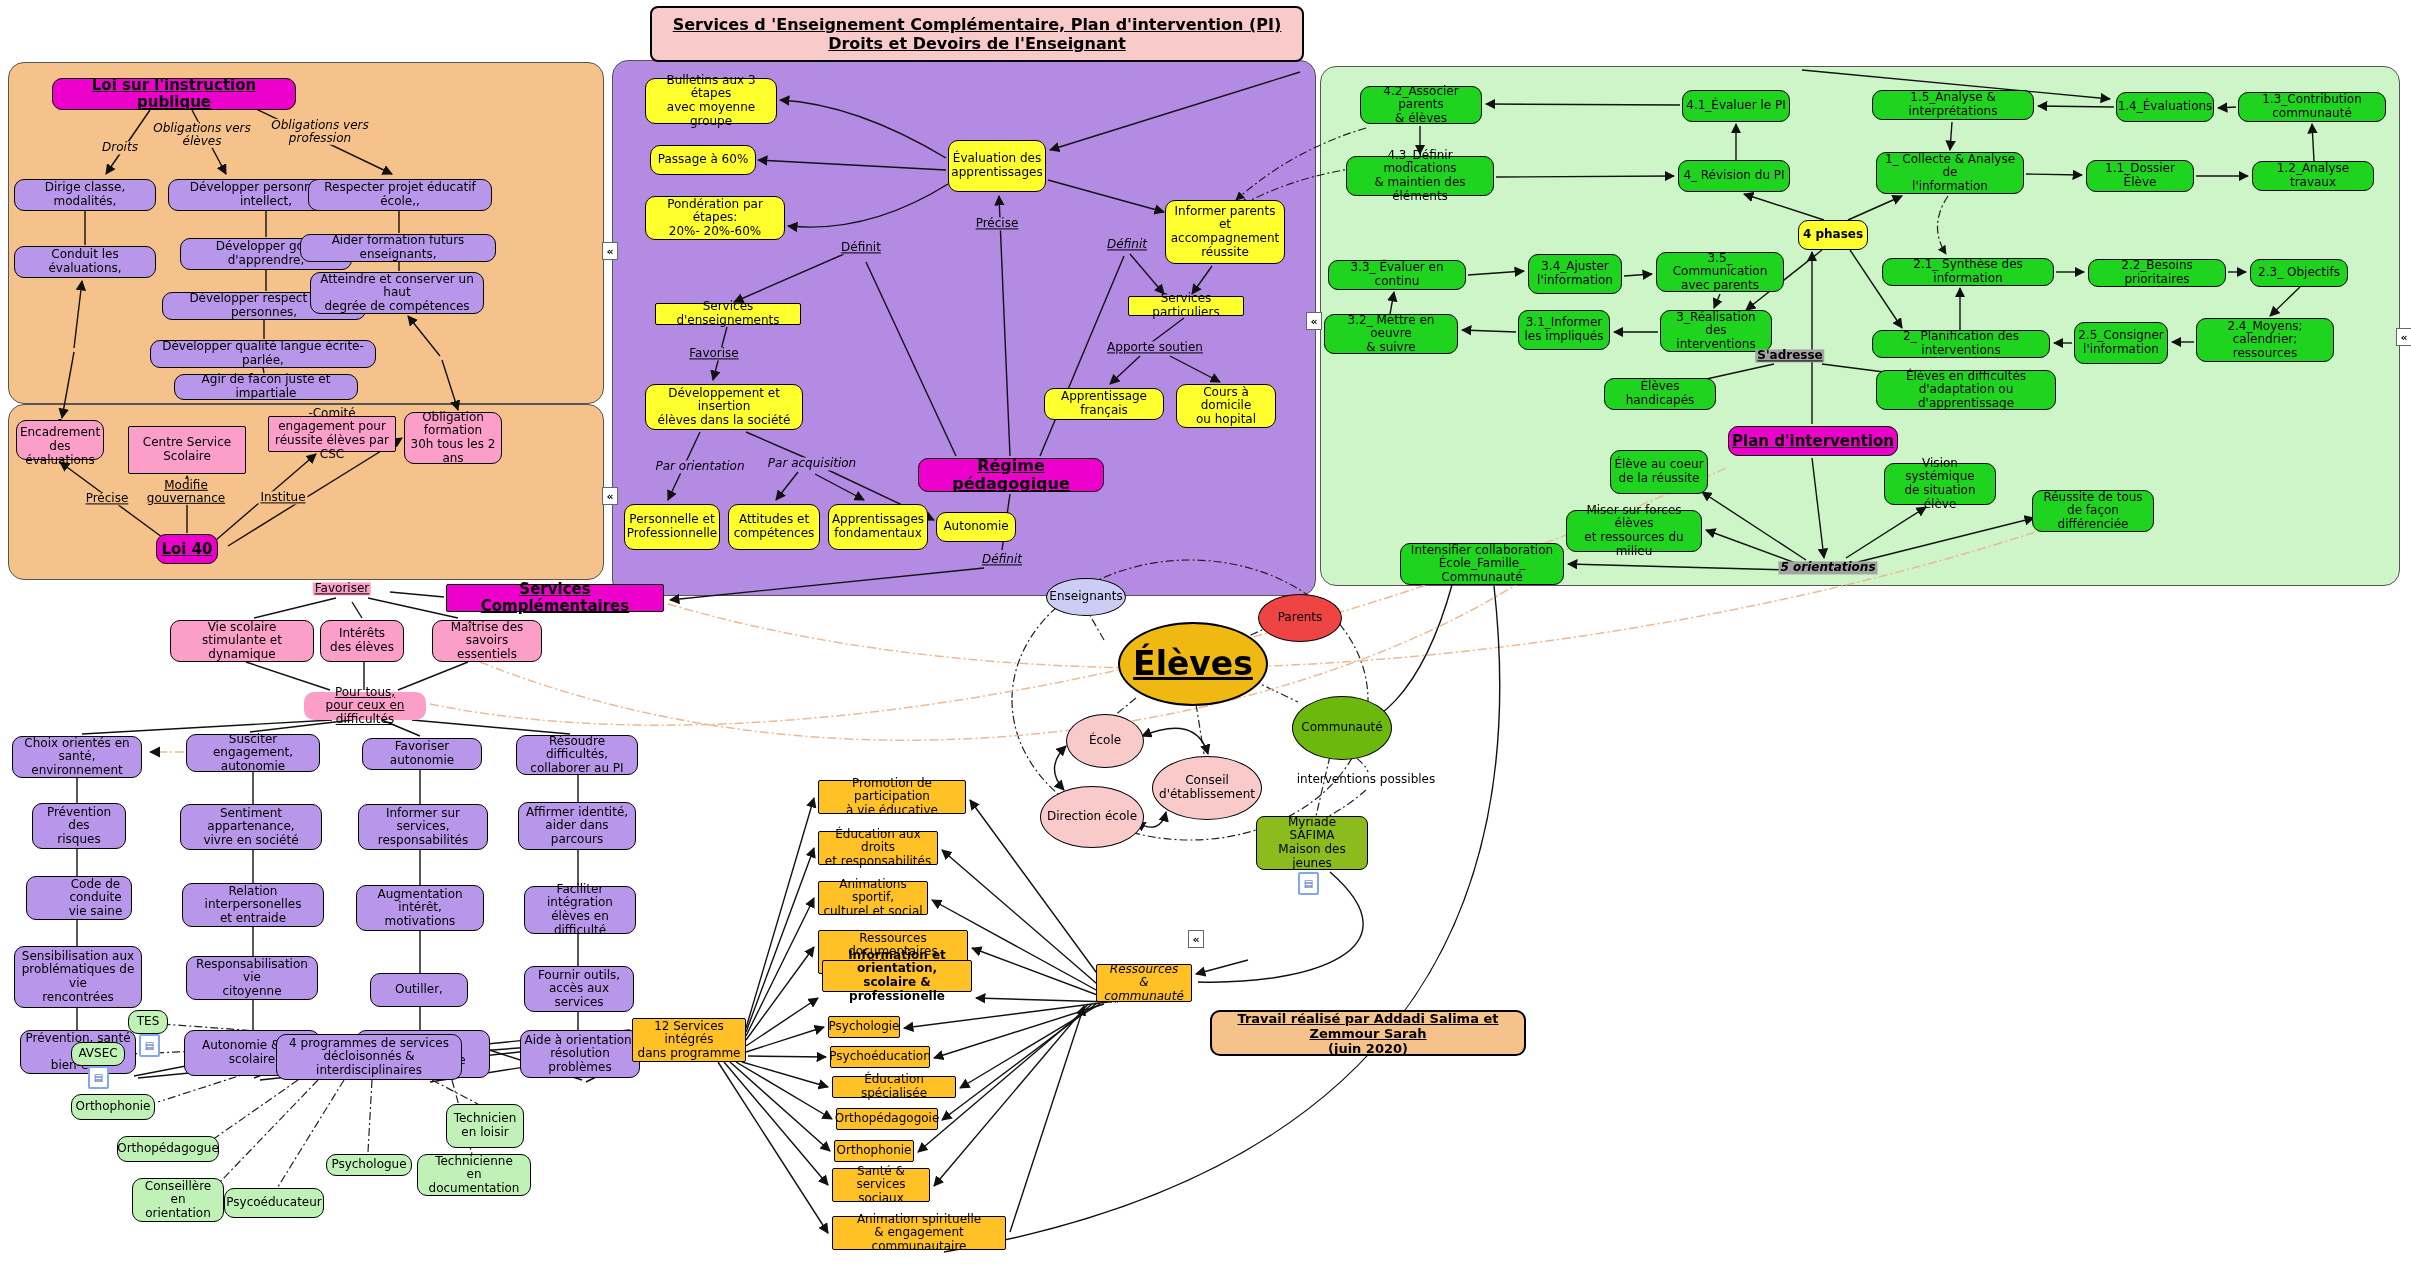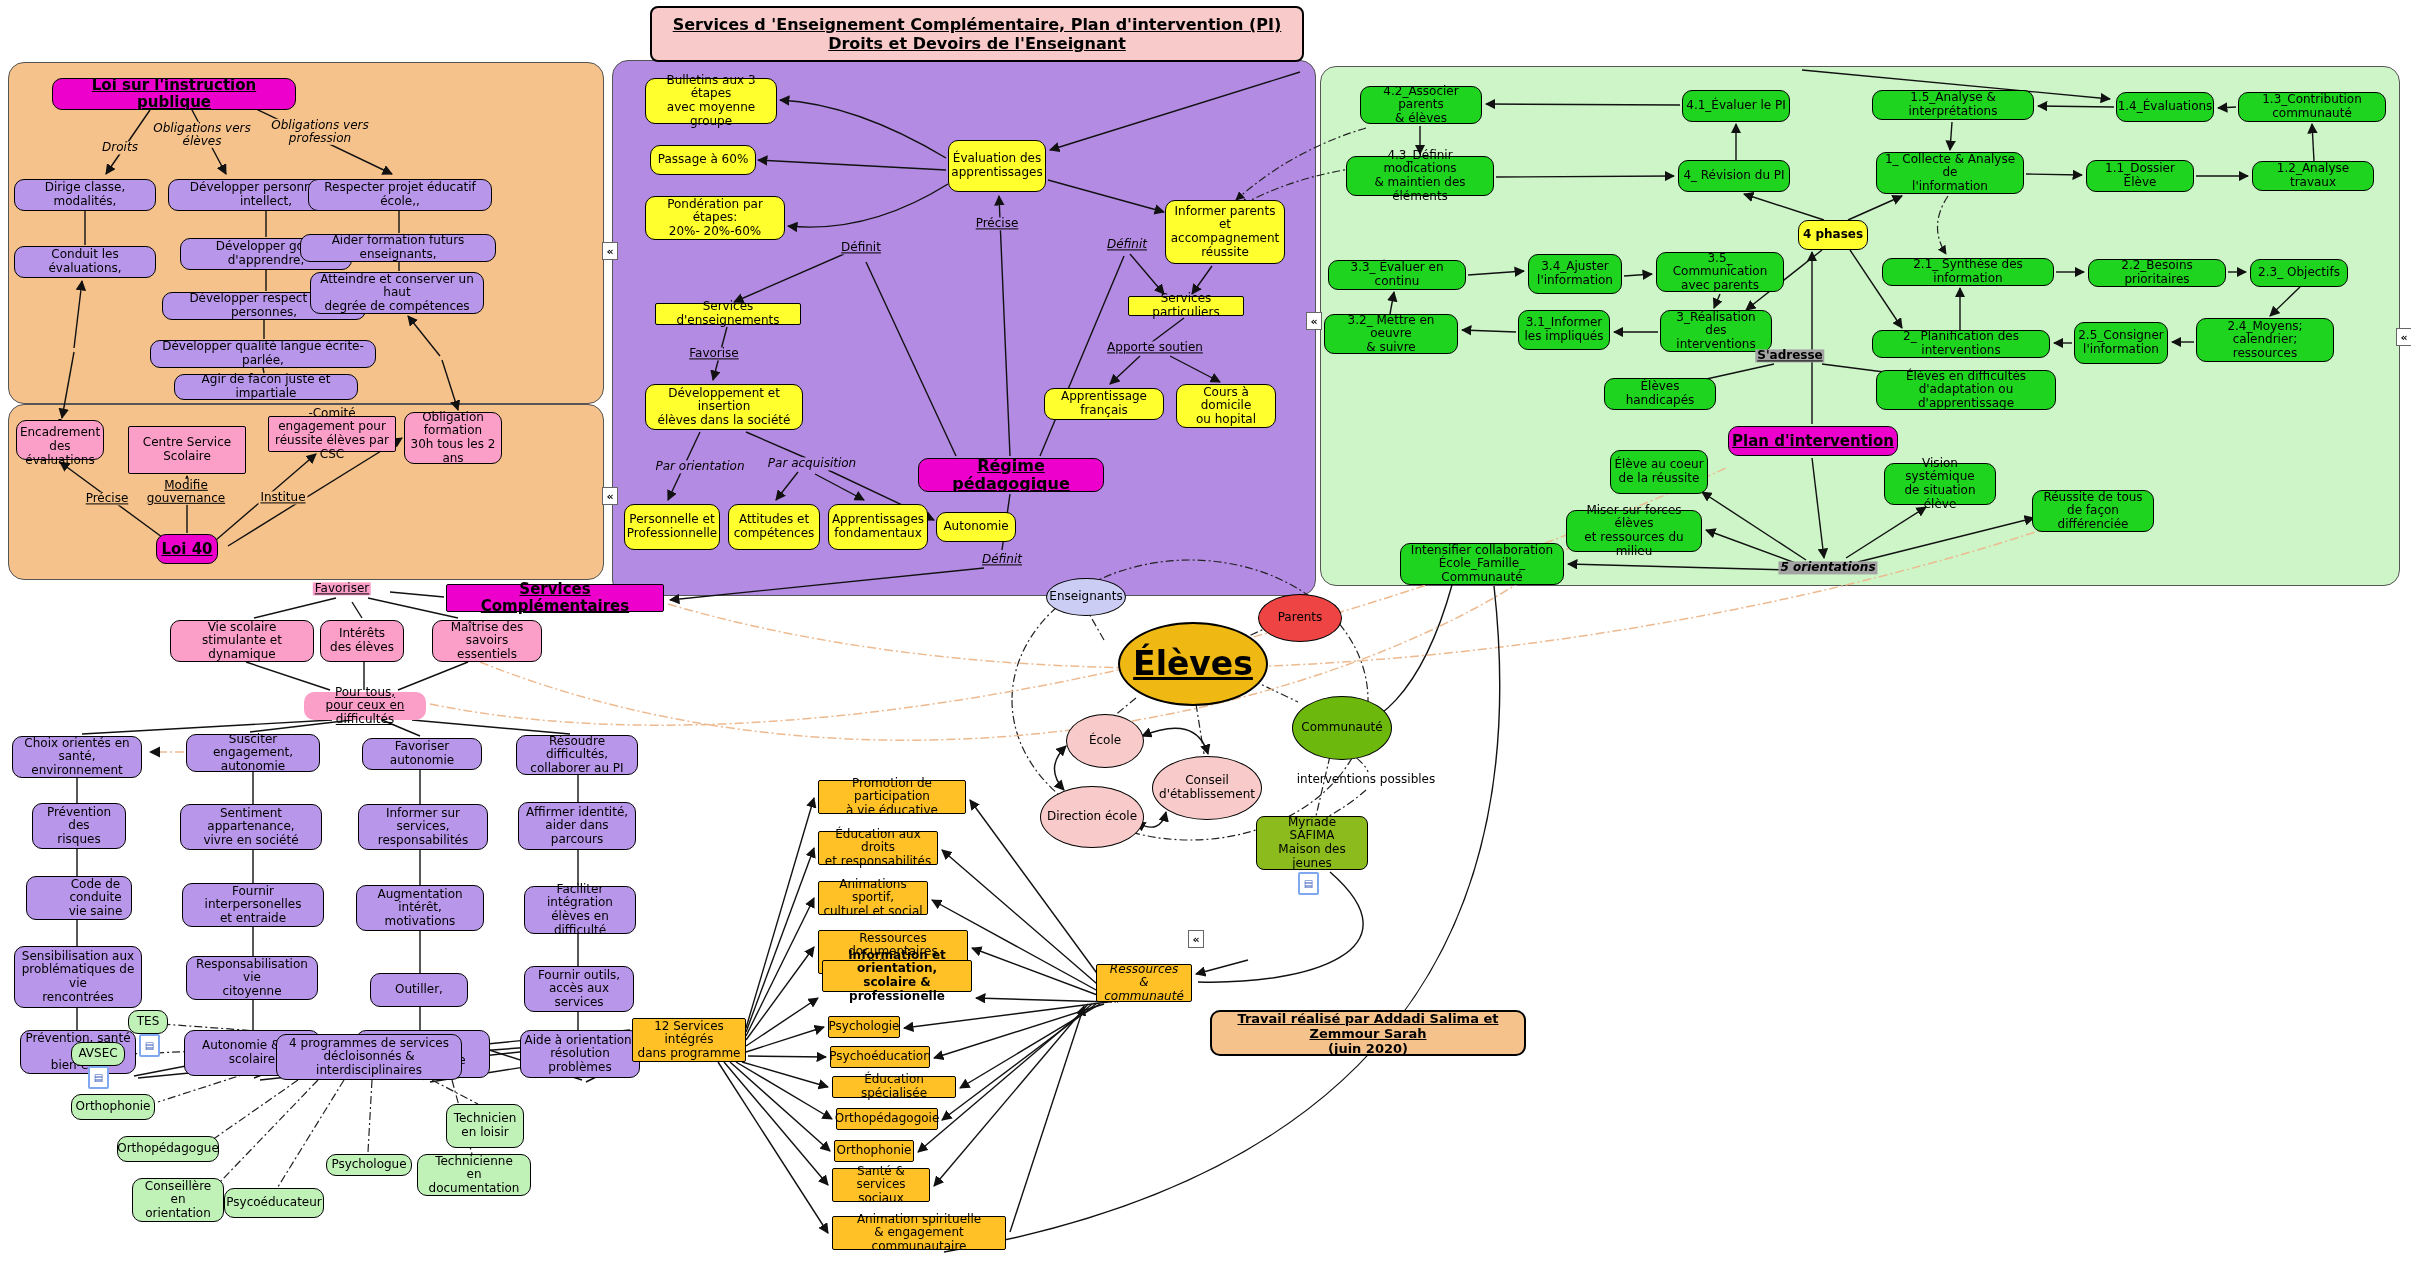--- a/index.html
+++ b/index.html
@@ -376,21 +376,21 @@
 vie saine</div>
     <div class="nd pv" style="left: 14px; top: 946px; width: 128px; height: 62px;">Sensibilisation aux
 problématiques de vie
 rencontrées</div>
     <div class="nd pv" style="left: 20px; top: 1030px; width: 116px; height: 44px;">Prévention, santé &amp;
 bien-être</div>
     <div class="nd pv" style="left: 186px; top: 734px; width: 134px; height: 38px;">Susciter engagement,
 autonomie</div>
     <div class="nd pv" style="left: 180px; top: 804px; width: 142px; height: 46px;">Sentiment appartenance,
 vivre en société</div>
-    <div class="nd pv" style="left: 182px; top: 883px; width: 142px; height: 44px;">Fournir interpersonelles
+    <div class="nd pv" style="left: 182px; top: 883px; width: 142px; height: 44px;">Relation interpersonelles
 et entraide</div>
     <div class="nd pv" style="left: 186px; top: 956px; width: 132px; height: 44px;">Responsabilisation vie
 citoyenne</div>
     <div class="nd pv" style="left: 184px; top: 1030px; width: 136px; height: 46px;">Autonomie &amp; vie
 scolaire</div>
     <div class="nd pv" style="left: 362px; top: 738px; width: 120px; height: 32px;">Favoriser autonomie</div>
     <div class="nd pv" style="left: 358px; top: 804px; width: 130px; height: 46px;">Informer sur services,
 responsabilités</div>
     <div class="nd pv" style="left: 356px; top: 885px; width: 128px; height: 46px;">Augmentation intérêt,
 motivations</div>

